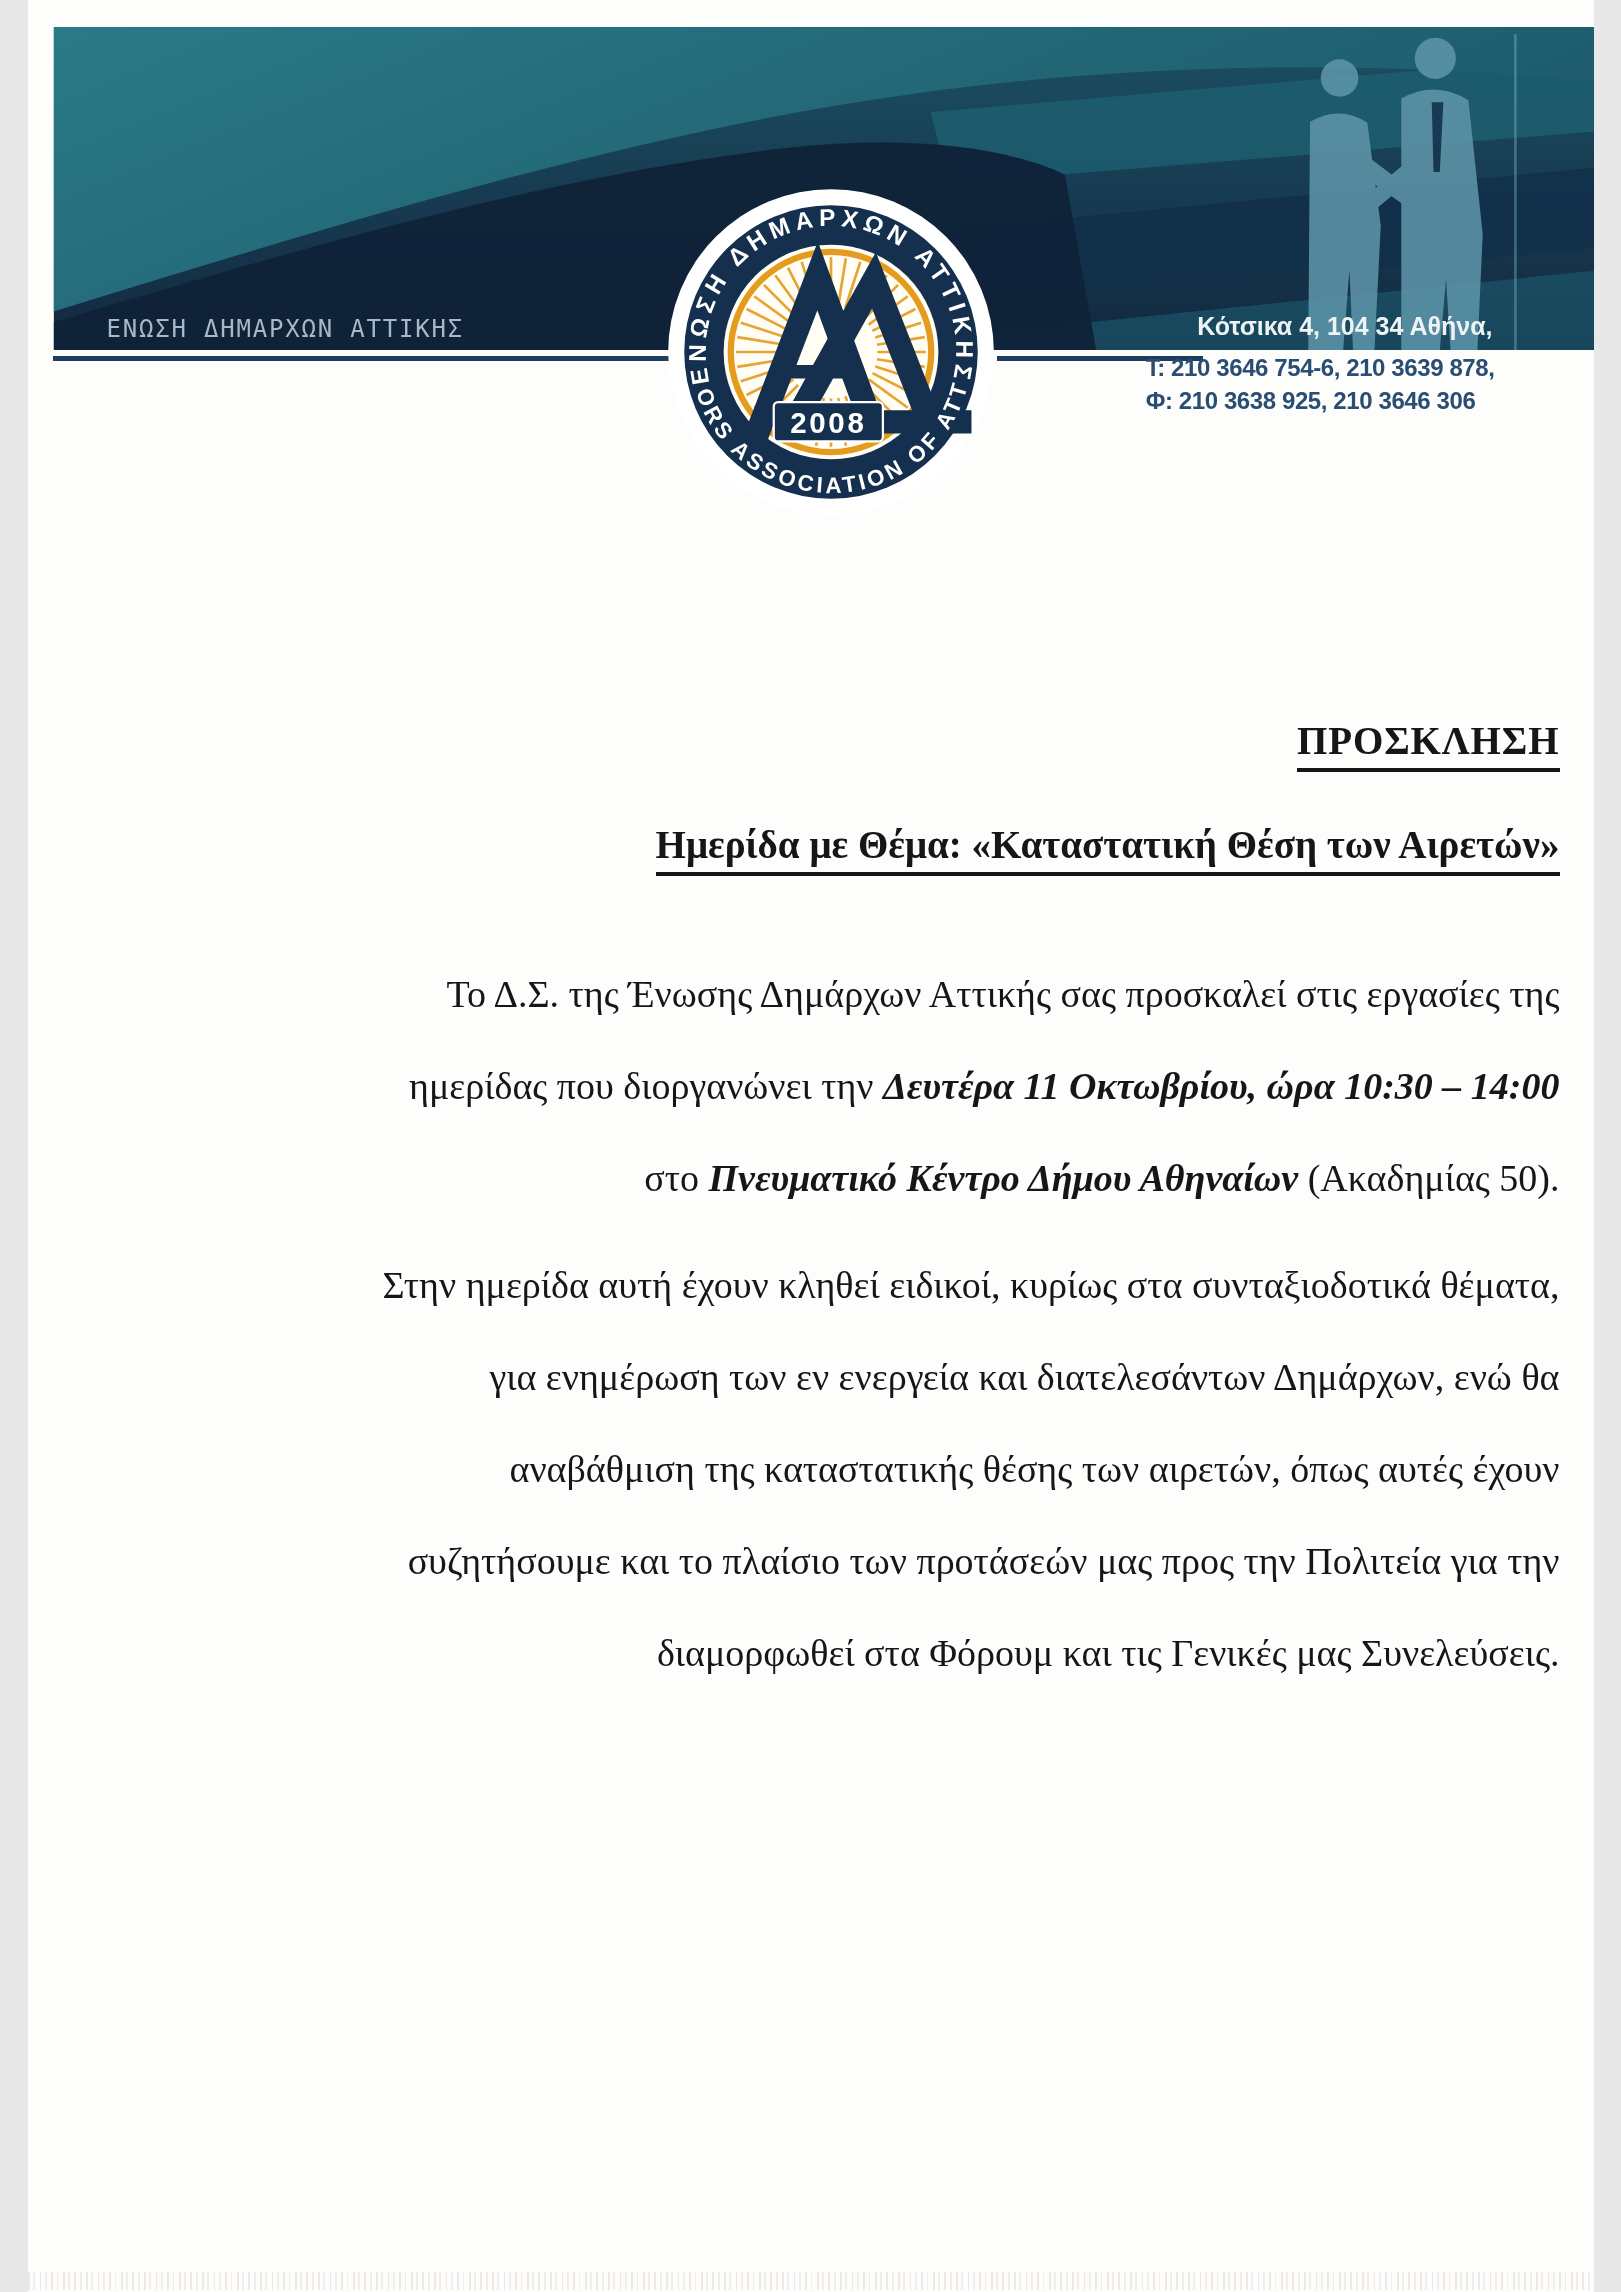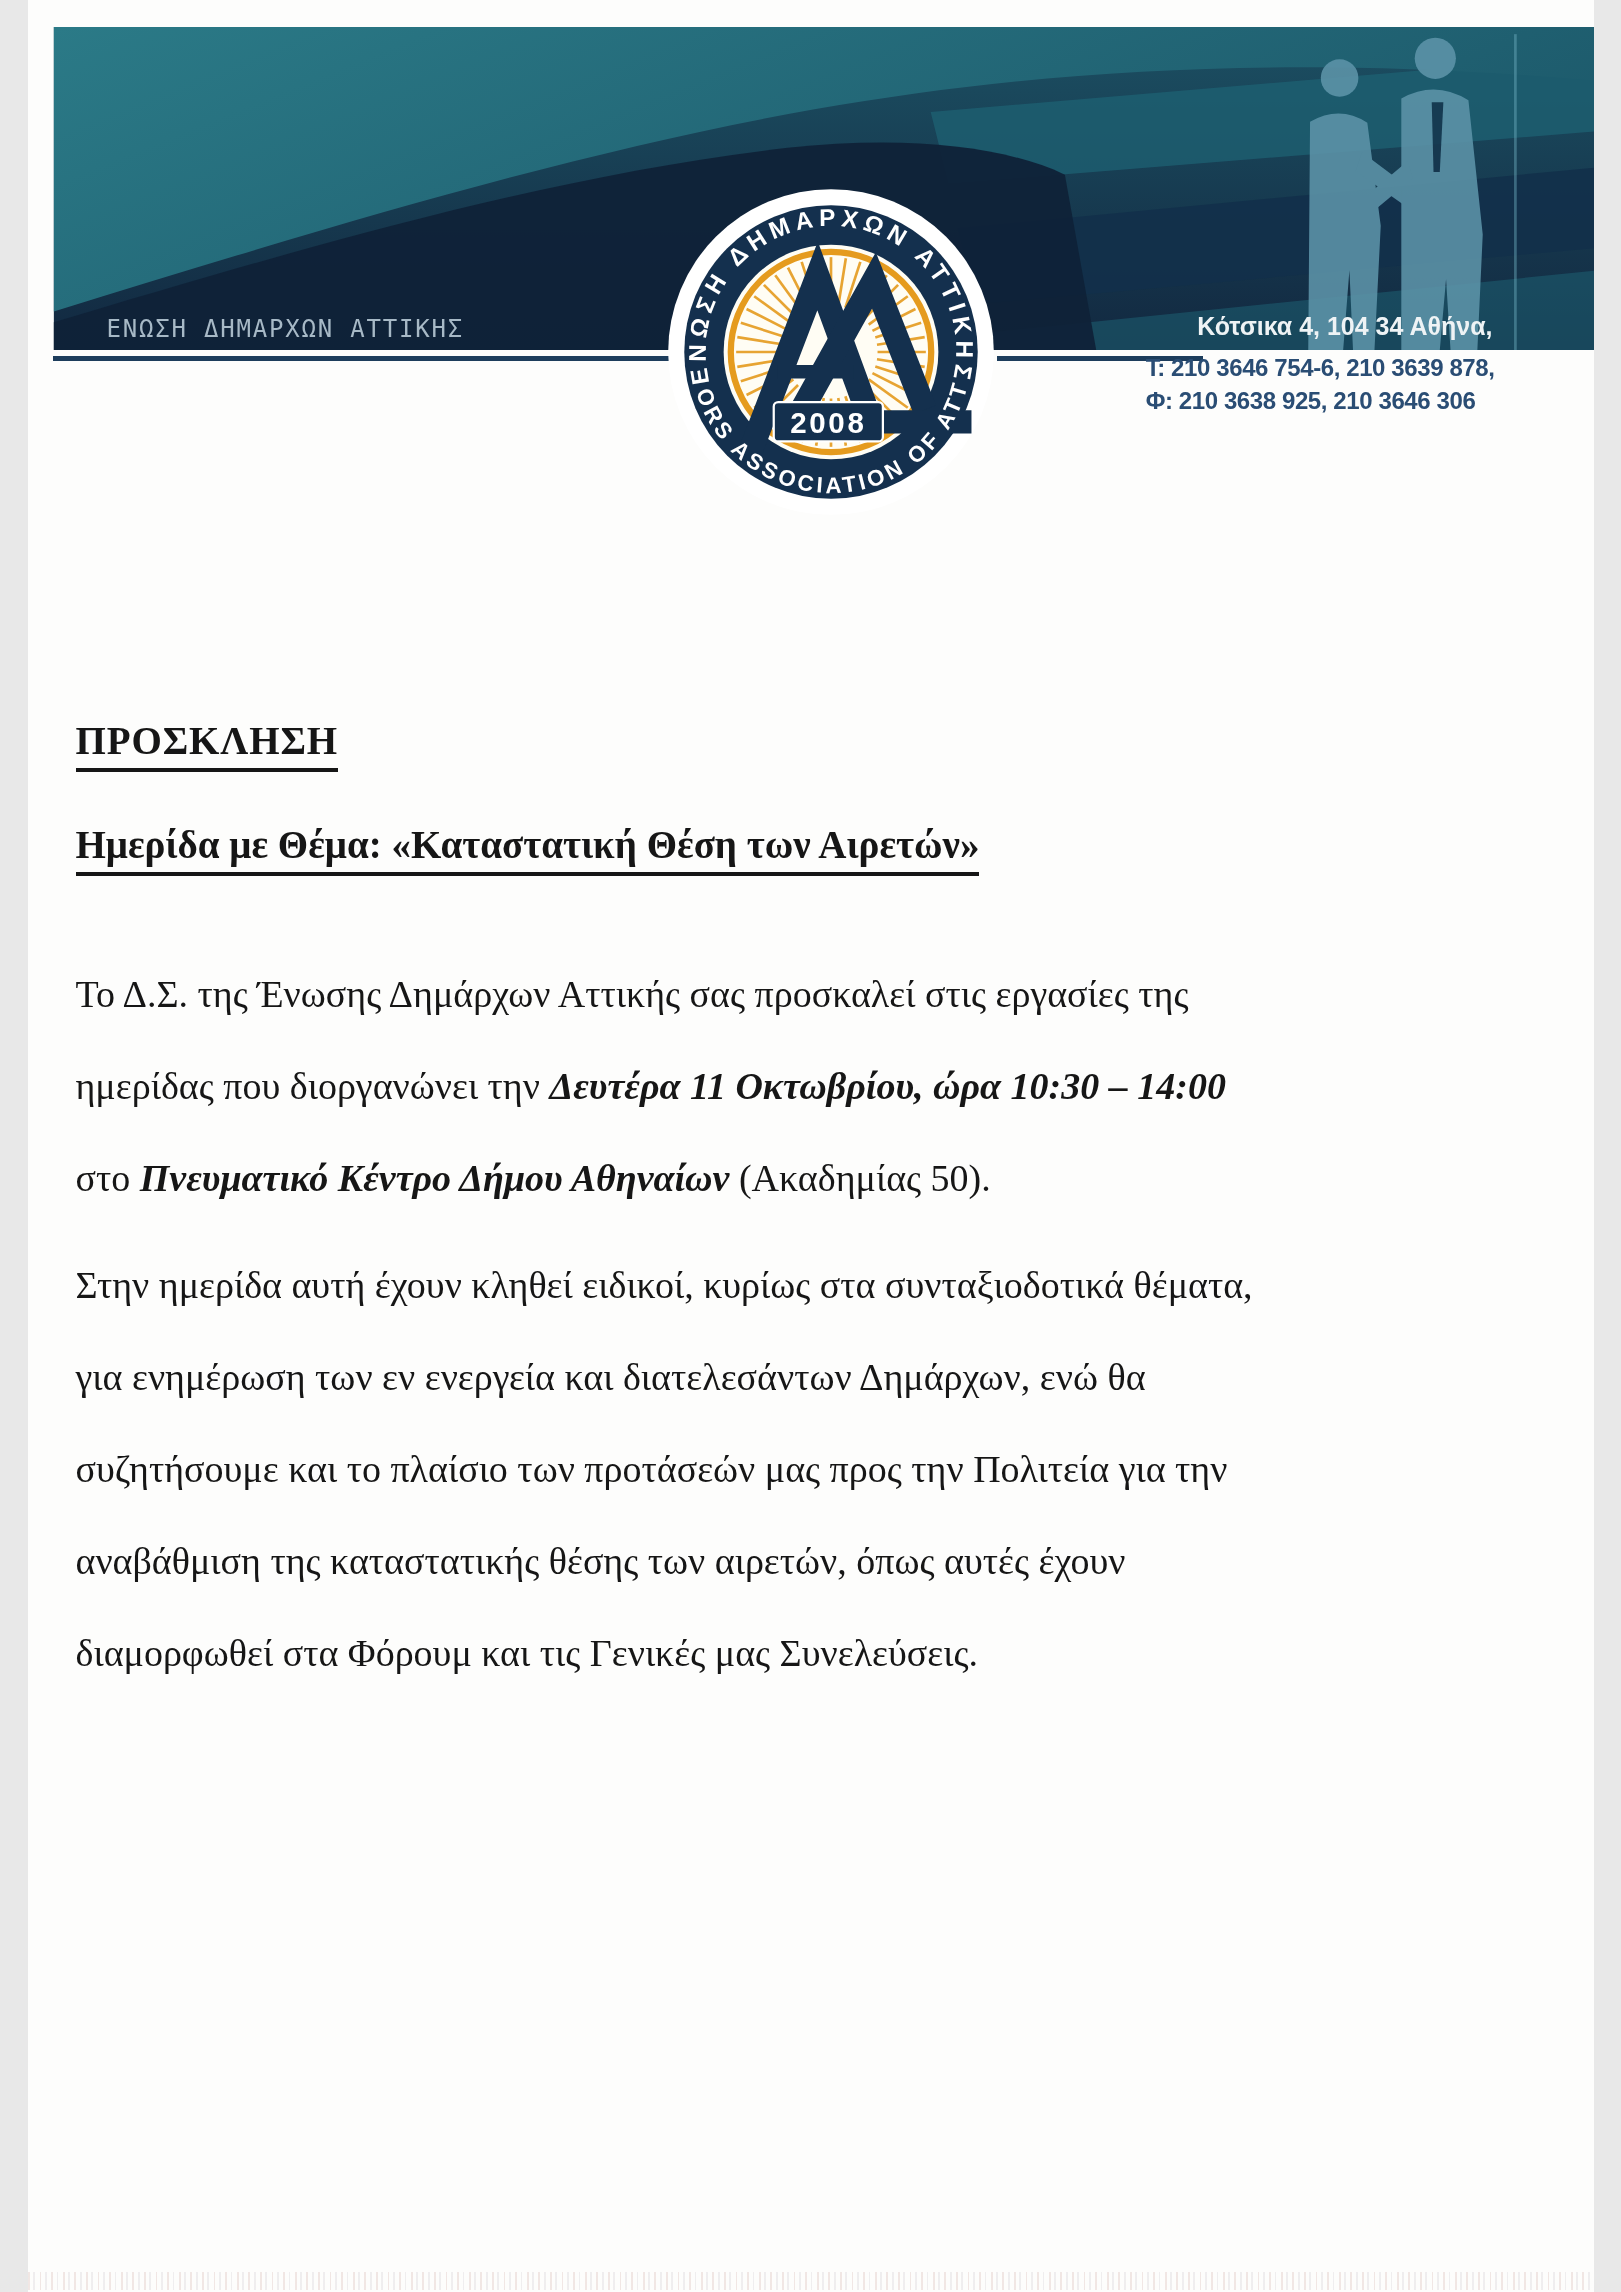--- a/index.html
+++ b/index.html
@@ -26,21 +26,21 @@
   .rule-right { left:969px; width:206px; }
   .phones {
     position:absolute; right:99px; top:351px; text-align:left;
     font-family:"Liberation Sans",sans-serif; font-weight:bold; font-size:24px;
     letter-spacing:-0.4px; line-height:33px; color:#2a4d74; white-space:nowrap;
   }
   
   .seal { position:absolute; left:633px; top:182px; width:340px; height:340px; }
   .seal svg { display:block; width:100%; height:100%; }
   
-  .letter-block { position:absolute; left:48px; width:1460px; text-align:left; }
+  .letter-block { position:absolute; left:72px; width:1460px; text-align:right; }
   .title-block   { top:718px; font-size:39px; font-weight:bold; letter-spacing:0.9px; }
   .subject-block { top:822px; font-size:39px; font-weight:bold; }
   .u-thick { border-bottom:4.5px solid #161616; padding-bottom:6.3px; }
   .para { font-size:38px; line-height:92px; }
   .para-1 { top:948px; }
   .para-2 { top:1239px; }
   .bi { font-weight:bold; font-style:italic; }
   .ln { white-space:nowrap; }
   
   .scan-noise {
@@ -188,20 +188,20 @@
       <span>ημερίδας που διοργανώνει την </span><span class="bi">Δευτέρα 11 Οκτωβρίου, ώρα 10:30 – 14:00</span>
     </div>
     <div class="ln">
       <span>στο </span><span class="bi">Πνευματικό Κέντρο Δήμου Αθηναίων</span><span> (Ακαδημίας 50).</span>
     </div>
   </div>
 
   <div class="letter-block para para-2">
     <div class="ln">Στην ημερίδα αυτή έχουν κληθεί ειδικοί, κυρίως στα συνταξιοδοτικά θέματα,</div>
     <div class="ln">για ενημέρωση των εν ενεργεία και διατελεσάντων Δημάρχων, ενώ θα</div>
+    <div class="ln">αναβάθμιση της καταστατικής θέσης των αιρετών, όπως αυτές έχουν</div>
     <div class="ln">συζητήσουμε και το πλαίσιο των προτάσεών μας προς την Πολιτεία για την</div>
-    <div class="ln">αναβάθμιση της καταστατικής θέσης των αιρετών, όπως αυτές έχουν</div>
     <div class="ln">διαμορφωθεί στα Φόρουμ και τις Γενικές μας Συνελεύσεις.</div>
   </div>
 
   <div class="scan-noise"></div>
 </div>
 
 
 </body></html>

